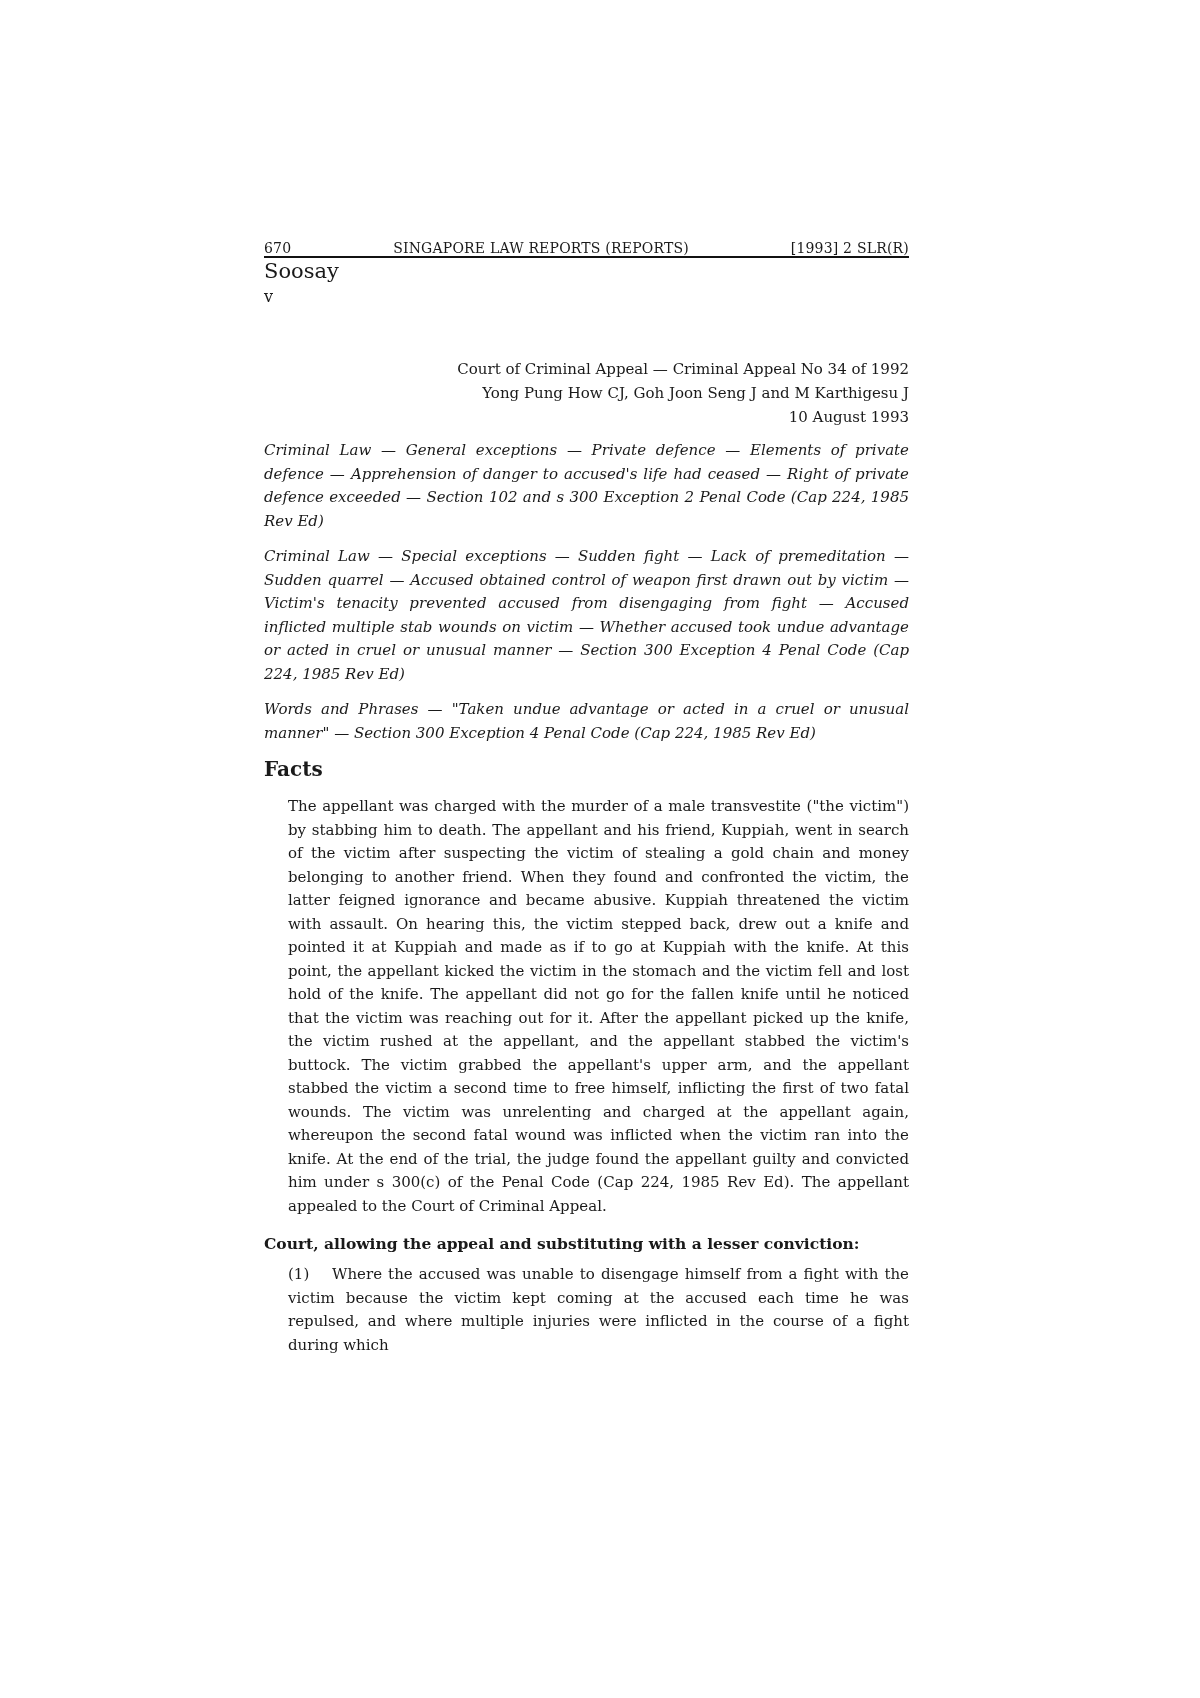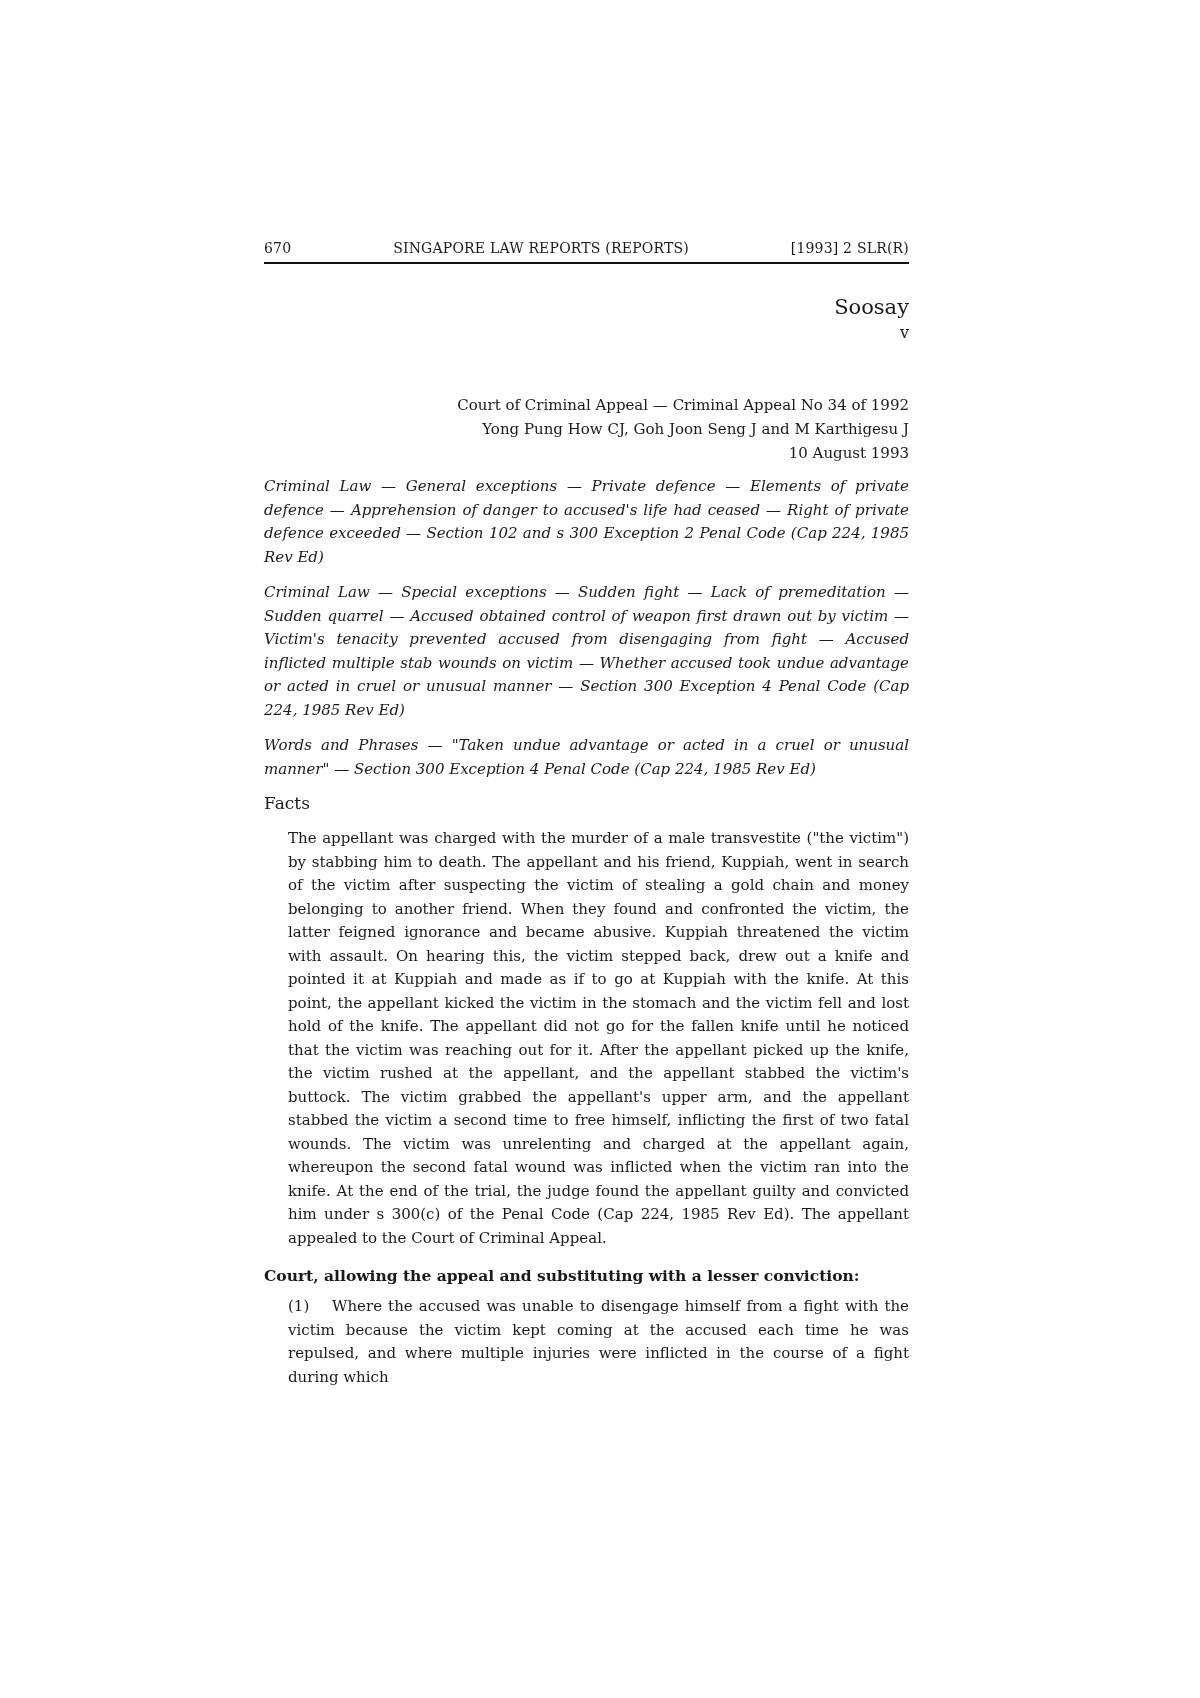--- a/index.html
+++ b/index.html
@@ -1,29 +1,29 @@
 <!DOCTYPE html>
 <html><head>
 <meta charset="utf-8">
 <style>
   html, body { margin: 0; padding: 0; background: #ffffff; }
   body { width: 1200px; height: 1698px; position: relative; overflow: hidden;
          font-family: "DejaVu Serif", "Liberation Serif", serif; color: #1a1a1a; }
   .page { position: absolute; left: 264px; top: 240px; width: 645px; }
   .running-head { display: flex; justify-content: space-between; align-items: center;
-                  font-size: 14px; padding-bottom: 6px; border-bottom: 2.5px solid #111; letter-spacing: 0.2px; }
-  .title-block { text-align: right; margin-top: 30px; }
+                  font-size: 14px; border-bottom: 2.5px solid #111; letter-spacing: 0.2px; }
+  .title-block { text-align: left; }
   .party { font-size: 21px; font-weight: 500; line-height: 27px; }
   .versus { font-size: 16px; line-height: 24px; }
   .citation { font-size: 17px; margin-top: 22px; }
   .meta { margin-top: 48px; font-size: 15px; line-height: 24px; text-align: right; }
   .catchwords { margin-top: 10px; }
   .catch { font-style: italic; font-size: 15px; line-height: 23.5px; text-align: justify; margin: 0 0 12px 0; }
   .catch .lead { font-weight: normal; }
-  .heading { font-size: 17px; margin-top: 4px; margin-bottom: 14px; }
+  .heading { font-size: 20px; margin-top: 4px; margin-bottom: 14px; font-weight: bold; }
   .facts-body { margin-left: 24px; font-size: 15px; line-height: 23.5px; text-align: justify; }
   .held-heading { font-size: 15.5px; font-weight: bold; margin-top: 16px; margin-bottom: 10px; }
   .held-item { margin-left: 24px; font-size: 15px; line-height: 23.5px; text-align: justify; }
   .held-num { display: inline-block; width: 44px; }
 </style>
 </head>
 <body>
 
 <div class="page">
 

